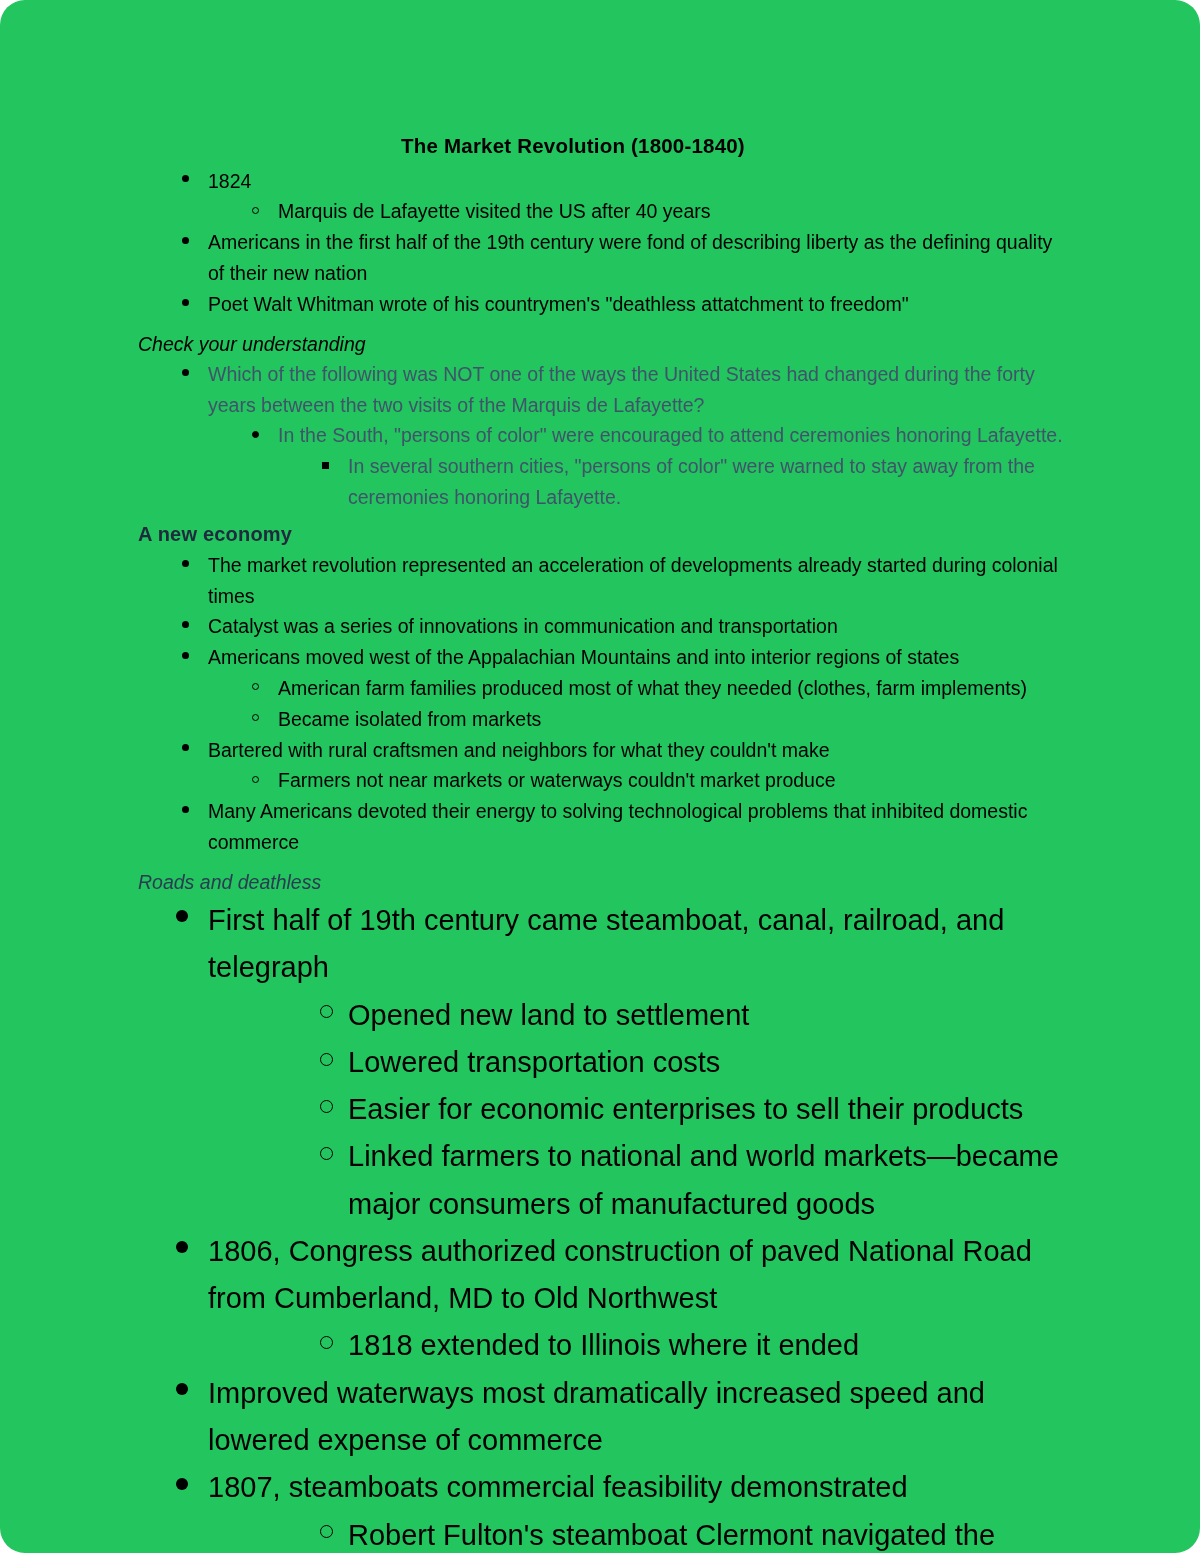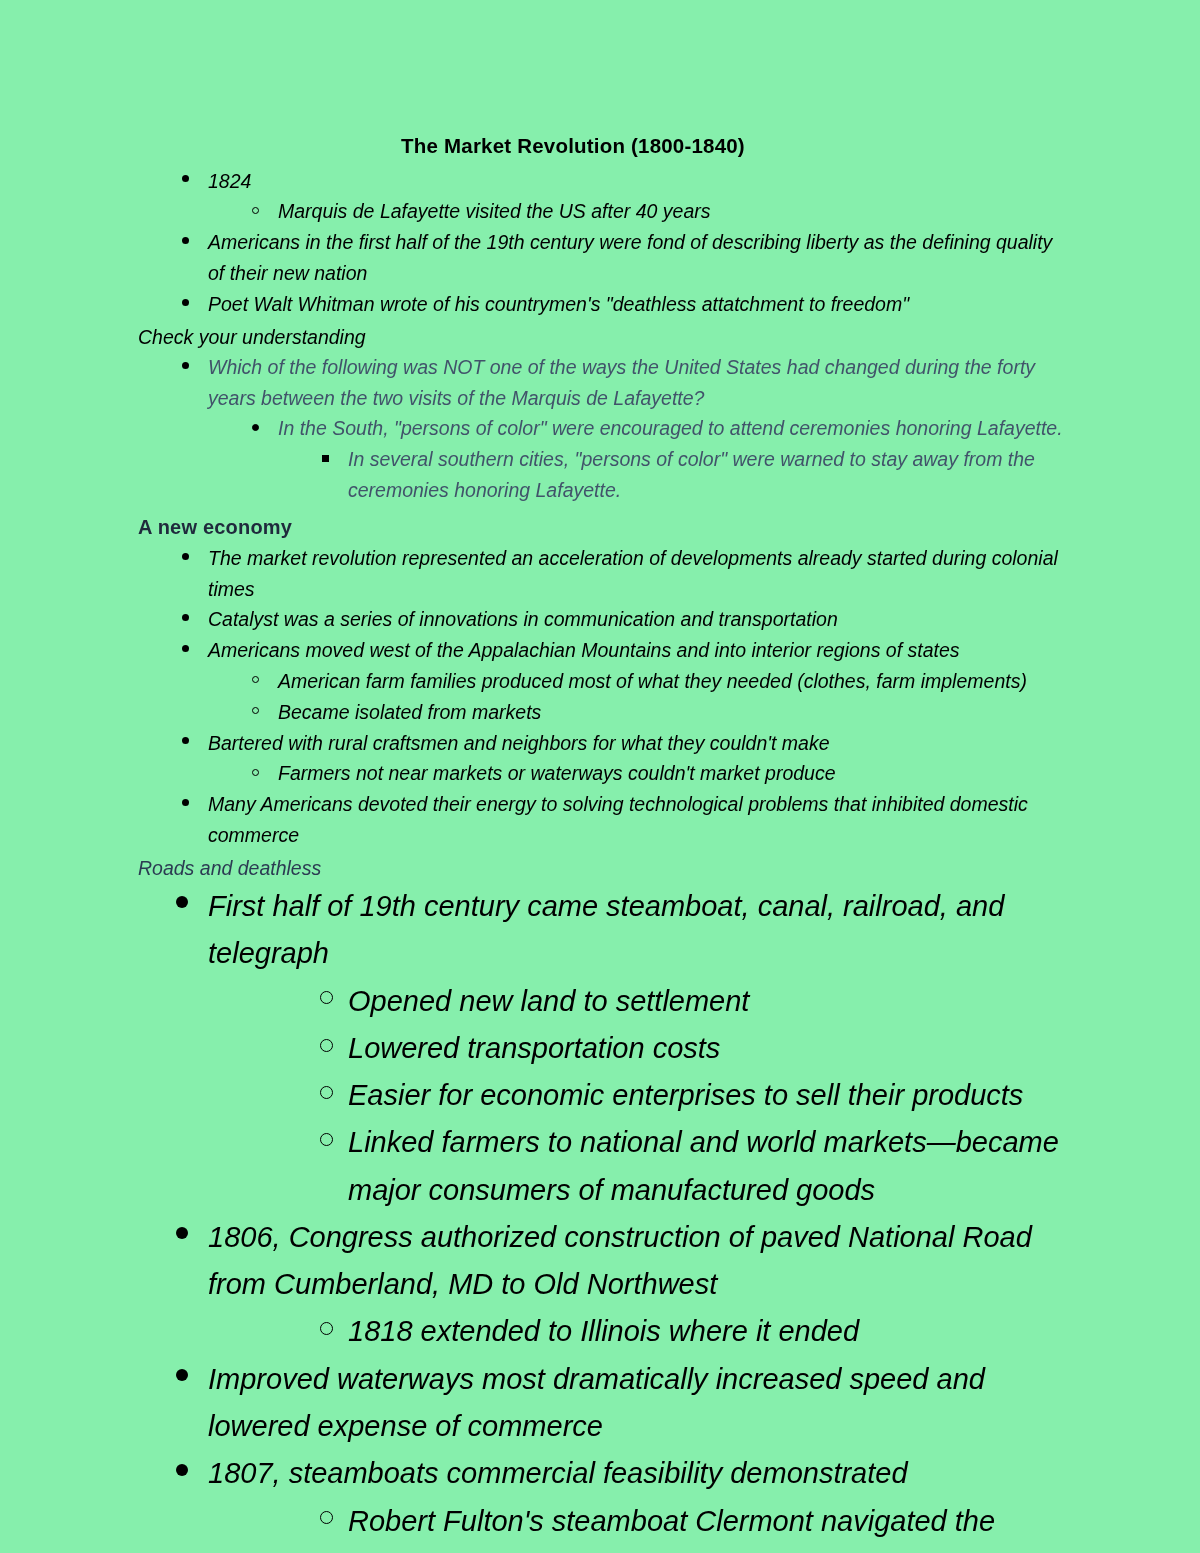--- a/index.html
+++ b/index.html
@@ -9,23 +9,24 @@
     background: #ffffff;
   }
   body {
     font-family: "Liberation Sans", sans-serif;
     color: #000000;
   }
   .page {
     position: relative;
     width: 1200px;
     height: 1553px;
-    background: #86efac;
+    background: #22c55e;
     overflow: hidden;
     box-sizing: border-box;
+    border-radius: 25px;
   }
   .doc {
     position: absolute;
     left: 138px;
     top: 132px;
     width: 930px;
   }
 
   
   .doc-title {
@@ -37,21 +38,21 @@
     margin: 0 0 6px 0;
     padding-right: 60px;
     line-height: 1.35;
   }
 
   
   .heading-italic {
     font-size: 19.5px;
     font-style: italic;
     line-height: 1.55;
-    margin: 2px 0 0 0;
+    margin: 9px 0 0 0;
     color: #000000;
   }
   .heading-italic.navy {
     color: #2b3b52;
   }
   .heading-bold-navy {
     font-size: 20px;
     font-weight: bold;
     color: #1f2a3c;
     line-height: 1.55;
@@ -64,21 +65,20 @@
     list-style: none;
     margin: 0;
     padding: 0;
   }
   li.item {
     position: relative;
     line-height: 1.58;
     font-size: 19.5px;
     margin: 0;
     padding: 0;
-    font-style: italic;
   }
   li.item > .btxt {
     display: block;
   }
   li.item > .mark {
     position: absolute;
     line-height: 1;
     color: #000000;
     text-align: left;
   }

